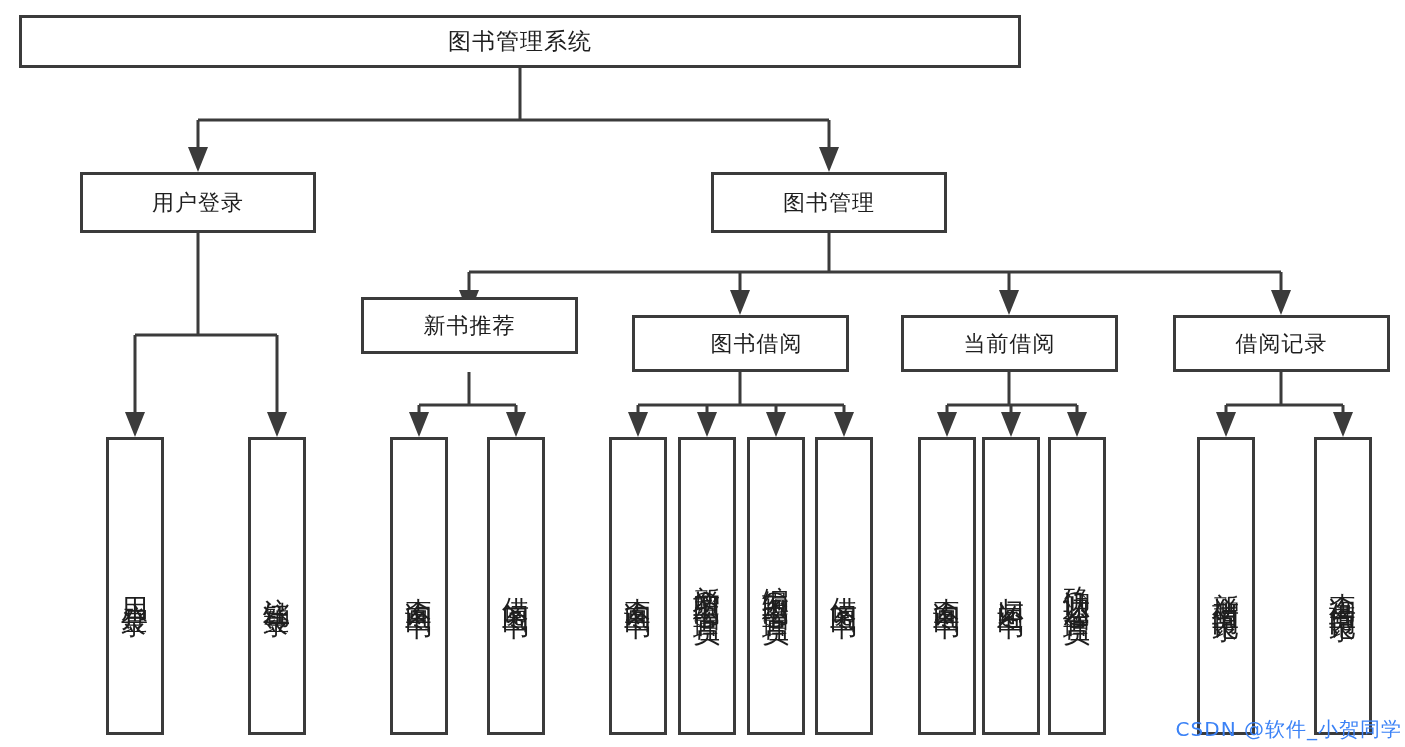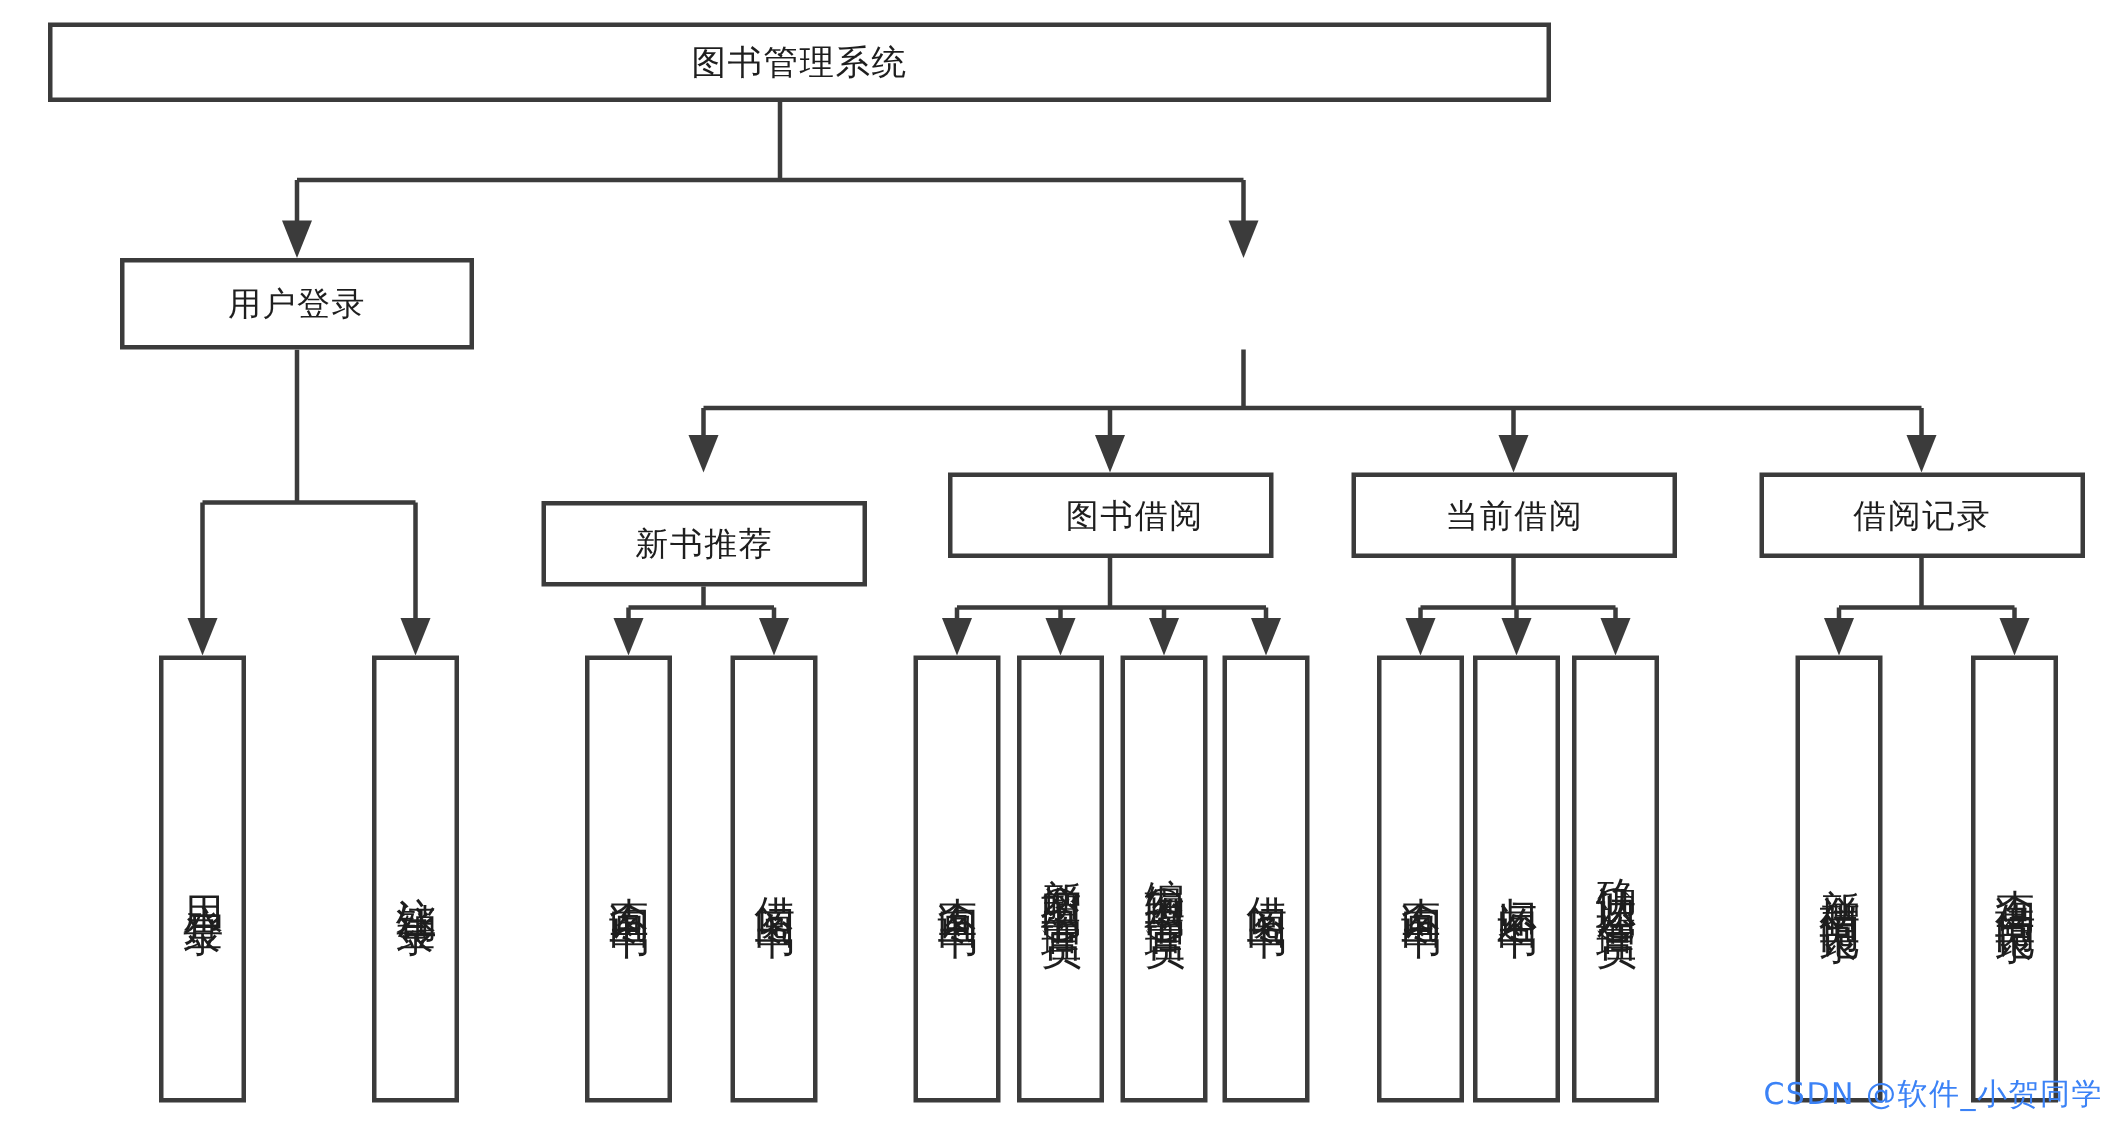--- a/index.html
+++ b/index.html
@@ -78,29 +78,32 @@
       <polygon points="766,412 786,412 776,437"></polygon>
       <polygon points="834,412 854,412 844,437"></polygon>
       <polygon points="937,412 957,412 947,437"></polygon>
       <polygon points="1001,412 1021,412 1011,437"></polygon>
       <polygon points="1067,412 1087,412 1077,437"></polygon>
       <polygon points="1216,412 1236,412 1226,437"></polygon>
       <polygon points="1333,412 1353,412 1343,437"></polygon>
     </g>
   </svg>
 
-  <div class="node root" style="left:32px; top:15px; width:1002px; height:53px;">
+  <div class="node root" style="left:19px; top:15px; width:1002px; height:53px;">
     <span>图书管理系统</span>
   </div>
 
   <div class="node hbox" style="left:80px; top:172px; width:236px; height:61px;">
     <span>用户登录</span>
   </div>
+  <div class="node hbox" style="left:711px; top:172px; width:236px; height:61px;">
+    <span>图书管理</span>
+  </div>
 
-  <div class="node hbox" style="left:361px; top:334px; width:217px; height:57px;font-family:Liberation Mono, monospace;">
+  <div class="node hbox" style="left:361px; top:297px; width:217px; height:57px;font-family:Liberation Mono, monospace;">
     <span>新书推荐</span>
   </div>
   <div class="node hbox" style="left:632px; top:315px; width:217px; height:57px;padding-left:32px;">
     <span>图书借阅</span>
   </div>
   <div class="node hbox" style="left:1173px; top:315px; width:217px; height:57px;">
     <span>借阅记录</span>
   </div>
   <div class="node hbox" style="left:901px; top:315px; width:217px; height:57px;">
     <span>当前借阅</span>

